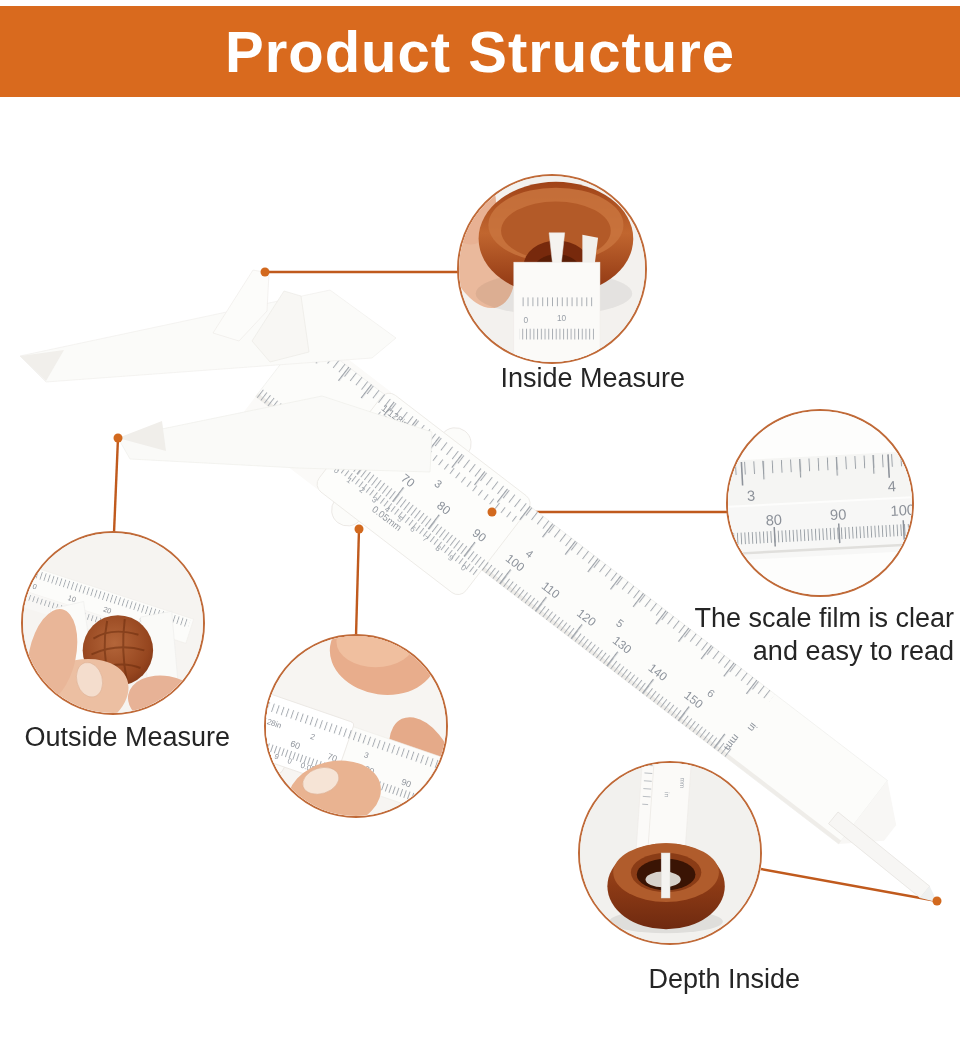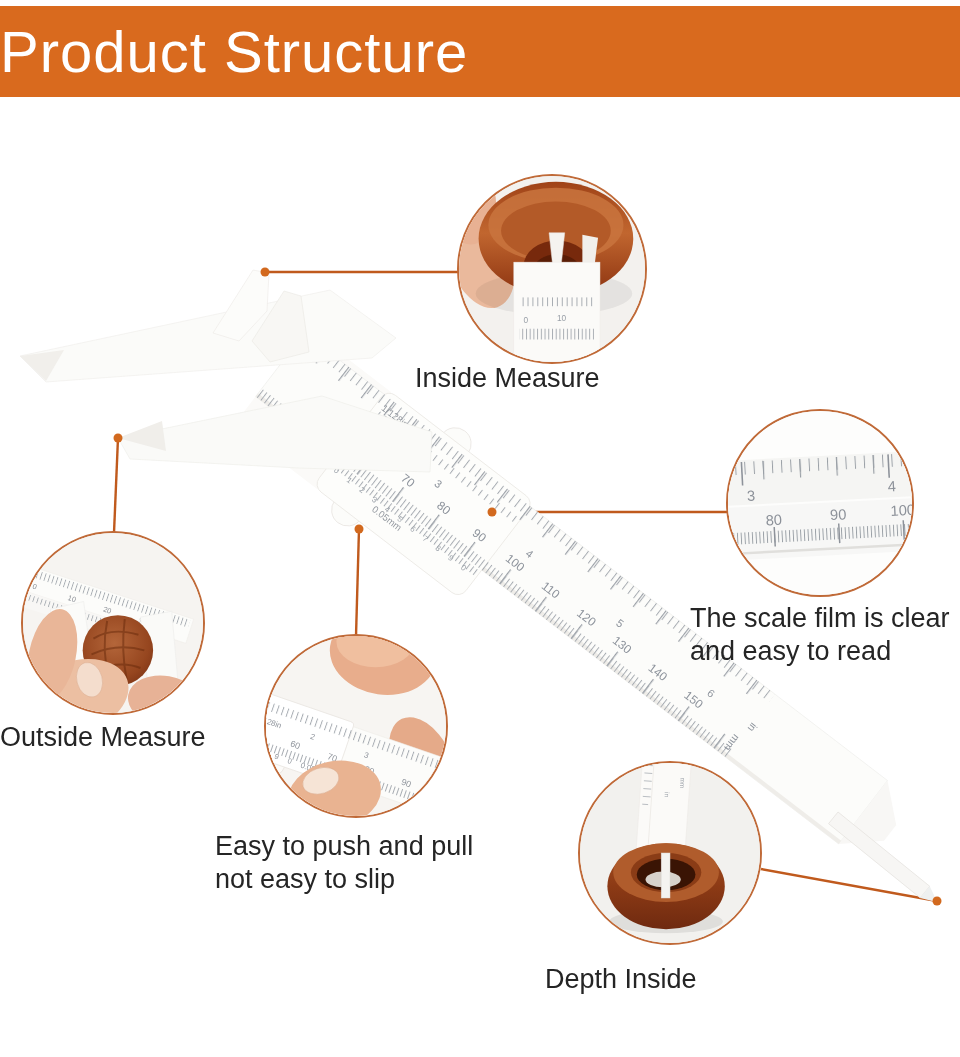--- a/index.html
+++ b/index.html
@@ -1,31 +1,31 @@
 <!DOCTYPE html>
 <html><head>
 <meta charset="utf-8">
 <style>
   html,body{margin:0;padding:0;background:#ffffff;}
   .stage{position:relative;width:960px;height:1057px;background:#ffffff;overflow:hidden;
          font-family:"Liberation Sans",sans-serif;}
   .banner{position:absolute;left:0;top:6px;width:960px;height:91px;background:#d96a1e;}
-  .banner h1{margin:0;width:100%;height:91px;line-height:91px;
-             color:#ffffff;font-size:58px;font-weight:normal;letter-spacing:1px;}
+  .banner h1{margin:0;width:100%;height:91px;line-height:91px;text-align:center;
+             color:#ffffff;font-size:58px;font-weight:bold;letter-spacing:1px;}
   .callout{position:absolute;border:2px solid #c06a38;border-radius:50%;overflow:hidden;
            background:#f5f3f0;box-sizing:border-box;}
   .callout svg{display:block;width:100%;height:100%;}
   .co-inside{left:457px;top:174px;width:190px;height:190px;z-index:3;}
   .co-film{left:726px;top:409px;width:188px;height:188px;z-index:3;}
   .co-outside{left:21px;top:531px;width:184px;height:184px;z-index:3;}
   .co-easy{left:264px;top:634px;width:184px;height:184px;z-index:3;}
   .co-depth{left:578px;top:761px;width:184px;height:184px;z-index:1;}
   .mainsvg{position:absolute;left:0;top:0;z-index:2;pointer-events:none;}
   .label{position:absolute;z-index:4;color:#252525;font-size:27px;line-height:33px;
-         text-align:left;white-space:nowrap;}
+         text-align:right;white-space:nowrap;}
   .lb-inside{left:415px;top:362px;width:270px;}
   .lb-film{left:690px;top:602px;width:264px;}
   .lb-outside{left:0px;top:721px;width:230px;}
   .lb-easy{left:215px;top:830px;width:285px;}
   .lb-depth{left:545px;top:963px;width:255px;}
 </style>
 </head>
 <body>
 
 <div class="stage">
@@ -329,21 +329,17 @@
   <div class="label lb-inside">
     <span>Inside Measure</span>
   </div>
   <div class="label lb-outside">
     <span>Outside Measure</span>
   </div>
   <div class="label lb-film">
     <div>The scale film is clear</div>
     <div>and easy to read</div>
   </div>
-  <div class="label lb-easy">
-    <div>Easy to push and pull</div>
-    <div>not easy to slip</div>
-  </div>
   <div class="label lb-depth">
     <span>Depth Inside</span>
   </div>
 
 </div>
 
 </body></html>

